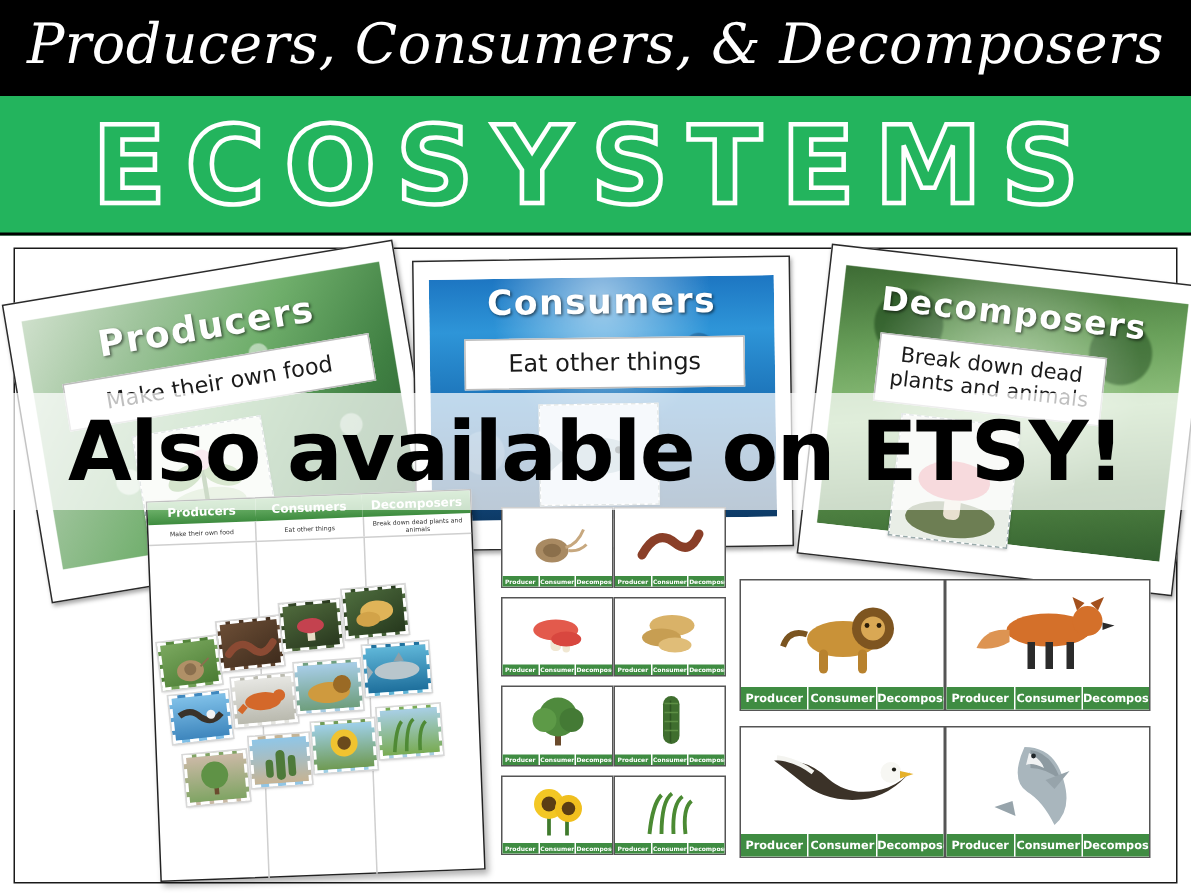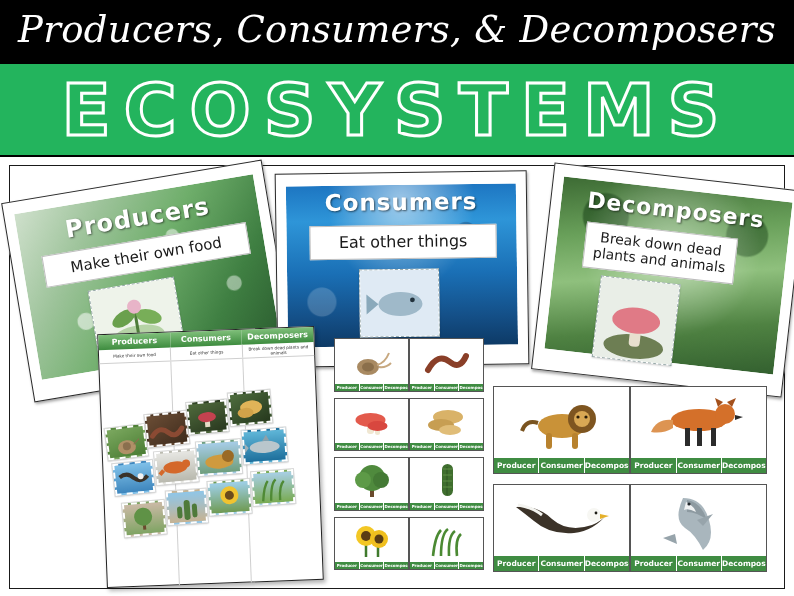--- a/index.html
+++ b/index.html
@@ -448,14 +448,17 @@
         </svg>
       </div>
       <div class="chips">
         <div class="chip">Producer</div>
         <div class="chip">Consumer</div>
         <div class="chip">Decomposer</div>
       </div>
     </div>
   </div>
 
+  <div class="etsy">
+    <span>Also available on ETSY!</span>
+  </div>
 
 </div>
 
 </body></html>

